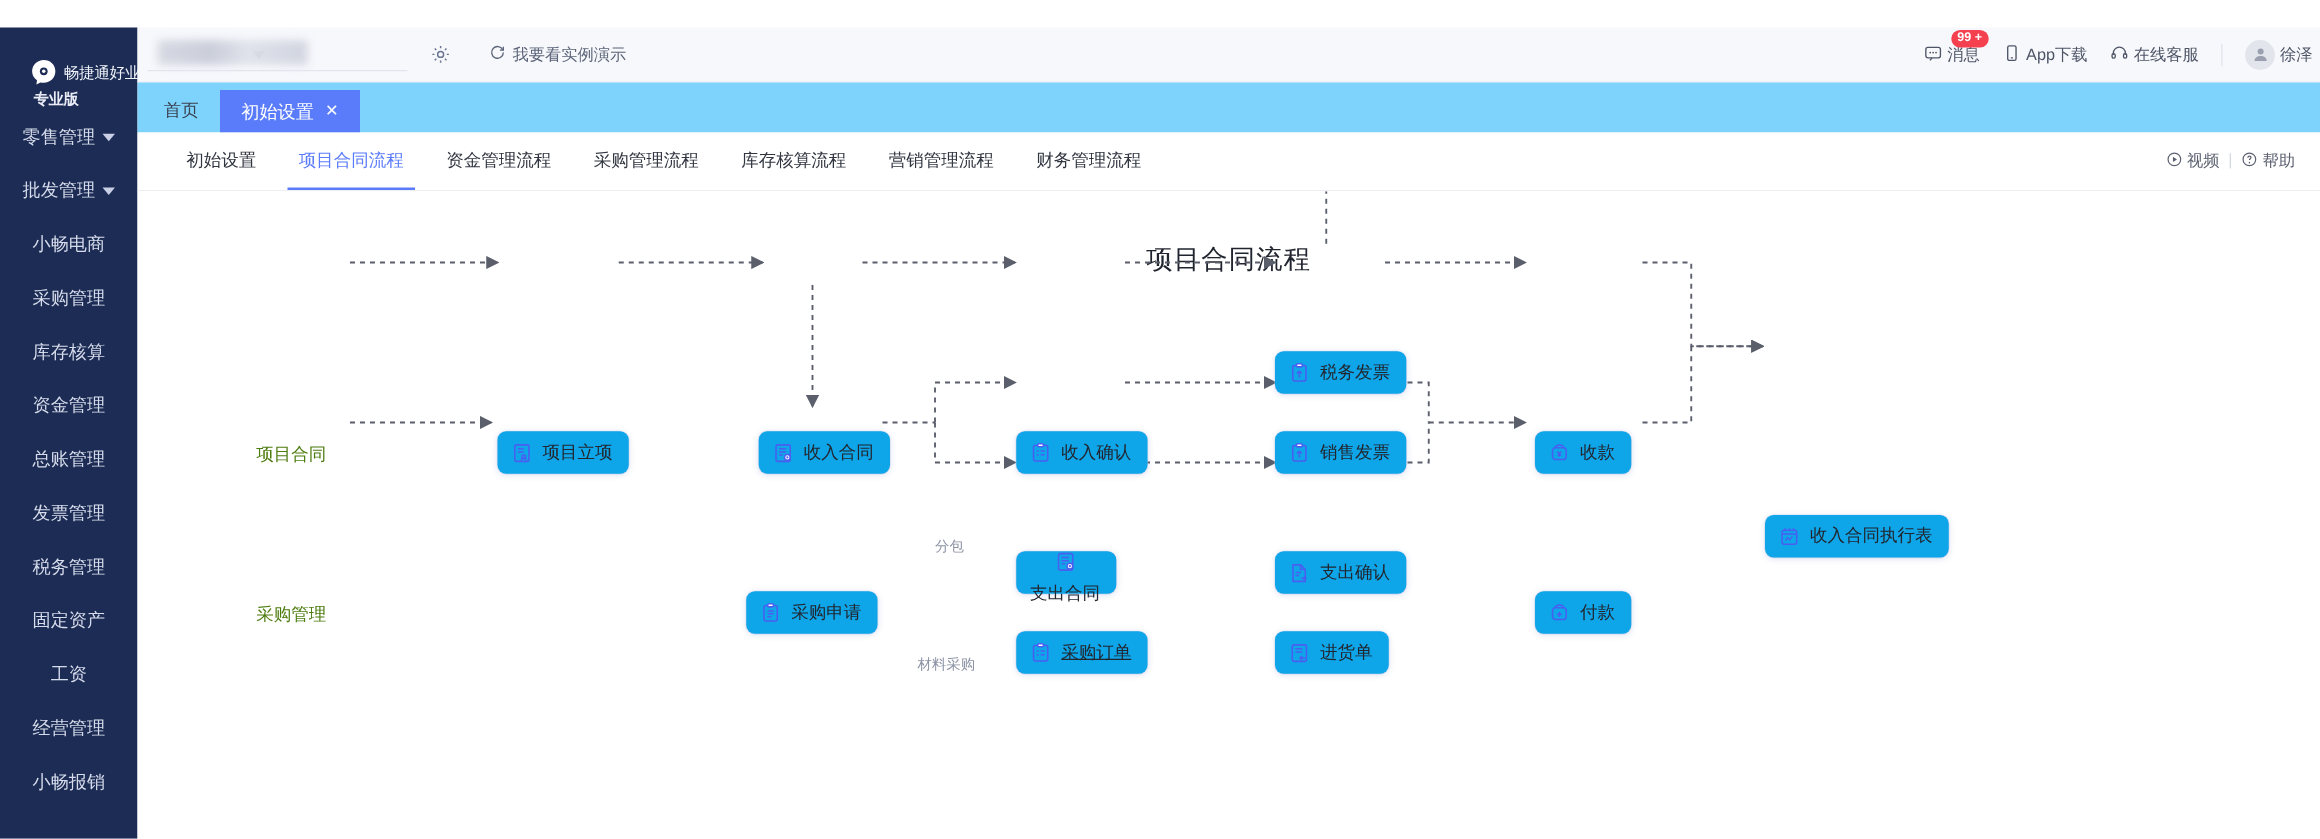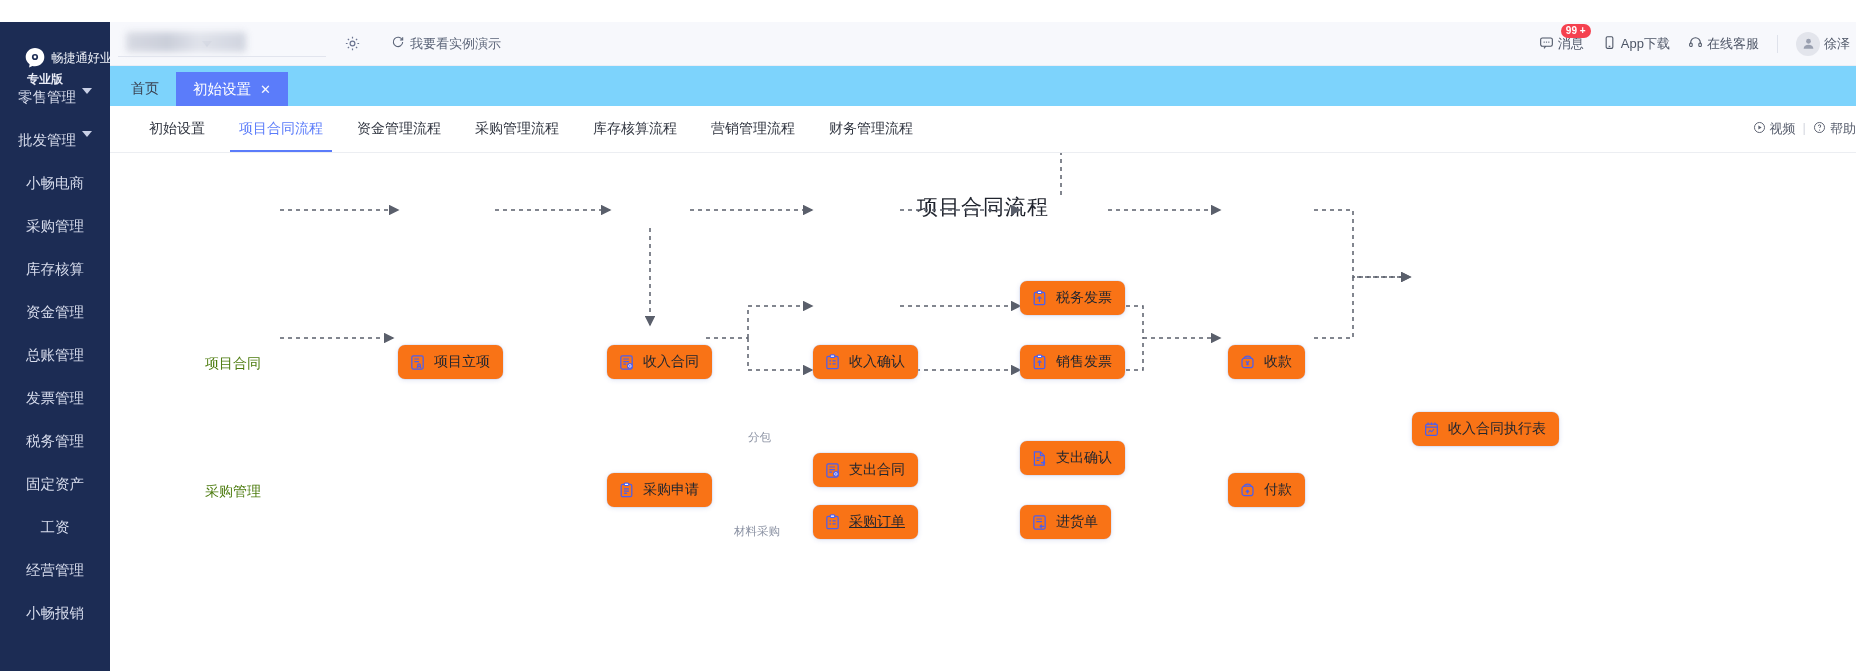--- a/index.html
+++ b/index.html
@@ -22,21 +22,21 @@
   .brand-row { display: flex; align-items: center; gap: 4px; }
   .brand-logo { width: 24px; height: 24px; flex: 0 0 24px; }
   .brand-name {
     font-size: 12.5px; color: #eef1f8; white-space: nowrap; letter-spacing: -.3px;
   }
   .brand-sub {
     font-size: 12px; color: #e9ecf6; margin: 1px 0 0 4px; font-weight: 700;
   }
   .nav { margin-top: 8px; }
   .nav-item {
-    height: 43px; display: flex; align-items: flex-start; justify-content: center;
+    height: 43px; display: flex; align-items: center; justify-content: center;
     gap: 6px; font-size: 14.5px; color: #d7dcec; cursor: pointer;
     position: relative;
   }
   .caret {
     width: 0; height: 0; border-left: 5px solid transparent;
     border-right: 5px solid transparent; border-top: 6px solid #c9d0e6;
   }
 
   
   .topbar {
@@ -108,40 +108,40 @@
     padding: 0 17px; font-size: 14px; color: #303540; cursor: pointer;
     white-space: nowrap;
   }
   .stab.active { color: #5b7cfa; }
   .stab.active::after {
     content: ""; position: absolute; left: 8px; right: 8px; bottom: 0;
     height: 2px; background: #5b7cfa;
   }
   .subtabs-right {
     margin-left: auto; display: flex; align-items: flex-start; gap: 7px;
-    padding-right: 0; font-size: 13px; color: #5b6170;
+    padding-right: 20px; font-size: 13px; color: #5b6170;
   }
   .sr-item { display: flex; align-items: center; gap: 4px; cursor: pointer; }
 
   
   .canvas {
     position: absolute; left: 110px; top: 153px; right: 0; bottom: 0;
     background: #fff; overflow: hidden;
   }
   .flow-title {
     position: absolute; left: 0; right: 0; top: 40px; text-align: center;
     font-size: 21px; color: #20242e; letter-spacing: 1px;
   }
   .svg-layer { position: absolute; left: 0; top: 0; width: 1746px; height: 518px; }
 
   .row-label {
     position: absolute; font-size: 14px; color: #4d7c0f; white-space: nowrap;
   }
   .node {
-    position: absolute; height: 34px; background: #f97316;
+    position: absolute; height: 34px; background: #0ea5e9;
     border-radius: 7px; box-shadow: 0 1px 5px rgba(90,110,190,.20), 0 0 0 .5px rgba(200,208,235,.55);
     display: flex; align-items: center; gap: 8px; padding: 0 13px 0 11px;
     font-size: 14px; color: #22262f; white-space: nowrap; cursor: pointer;
   }
   .node .nicon { width: 17px; height: 17px; flex: 0 0 17px; display: block; }
   .edge-label {
     position: absolute; font-size: 11.5px; color: #8b92a3; white-space: nowrap;
   }
 </style>
 </head>
@@ -469,32 +469,32 @@
       <span class="nicon">
         <svg viewBox="0 0 18 18" fill="none" stroke="#4a5ef0" stroke-width="1.3">
           <rect x="2.8" y="3.4" width="12.4" height="11.8" rx="1.6"></rect>
           <path d="M2.8 6.6h12.4M5.4 1.6v2.6M9 1.6v2.6M12.6 1.6v2.6"></path>
           <path d="M5.6 12.2l1.8-2.4 1.8 1.6 2.4-2.8" stroke-width="1.1"></path>
         </svg>
       </span>
       <span>收入合同执行表</span>
     </div>
 
-    <div class="node" style="left:497px; top:320px;">
+    <div class="node" style="left:487px; top:320px;">
       <span class="nicon">
         <svg viewBox="0 0 18 18" fill="none" stroke="#4a5ef0" stroke-width="1.3">
           <rect x="3.4" y="2.6" width="11.2" height="13" rx="1.6"></rect>
           <rect x="6.6" y="1.1" width="4.8" height="2.6" rx="1" fill="#fff"></rect>
           <path d="M6.4 7.2h5.2M6.4 9.6h5.2M6.4 12h3.2"></path>
         </svg>
       </span>
       <span>采购申请</span>
     </div>
 
-    <div class="node" style="left:703px; top:300px;">
+    <div class="node" style="left:703px; top:288px;flex-direction:column;">
       <span class="nicon">
         <svg viewBox="0 0 18 18" fill="none" stroke="#4a5ef0" stroke-width="1.3">
           <rect x="3" y="2" width="12" height="14" rx="1.6"></rect>
           <path d="M5.6 5.3h6M5.6 8h6M5.6 10.6h3"></path>
           <circle cx="12.6" cy="12.6" r="2.4" fill="#fff"></circle>
             <circle cx="12.6" cy="12.6" r=".9" fill="#4a5ef0" stroke="none"></circle>
         </svg>
       </span>
       <span>支出合同</span>
     </div>

